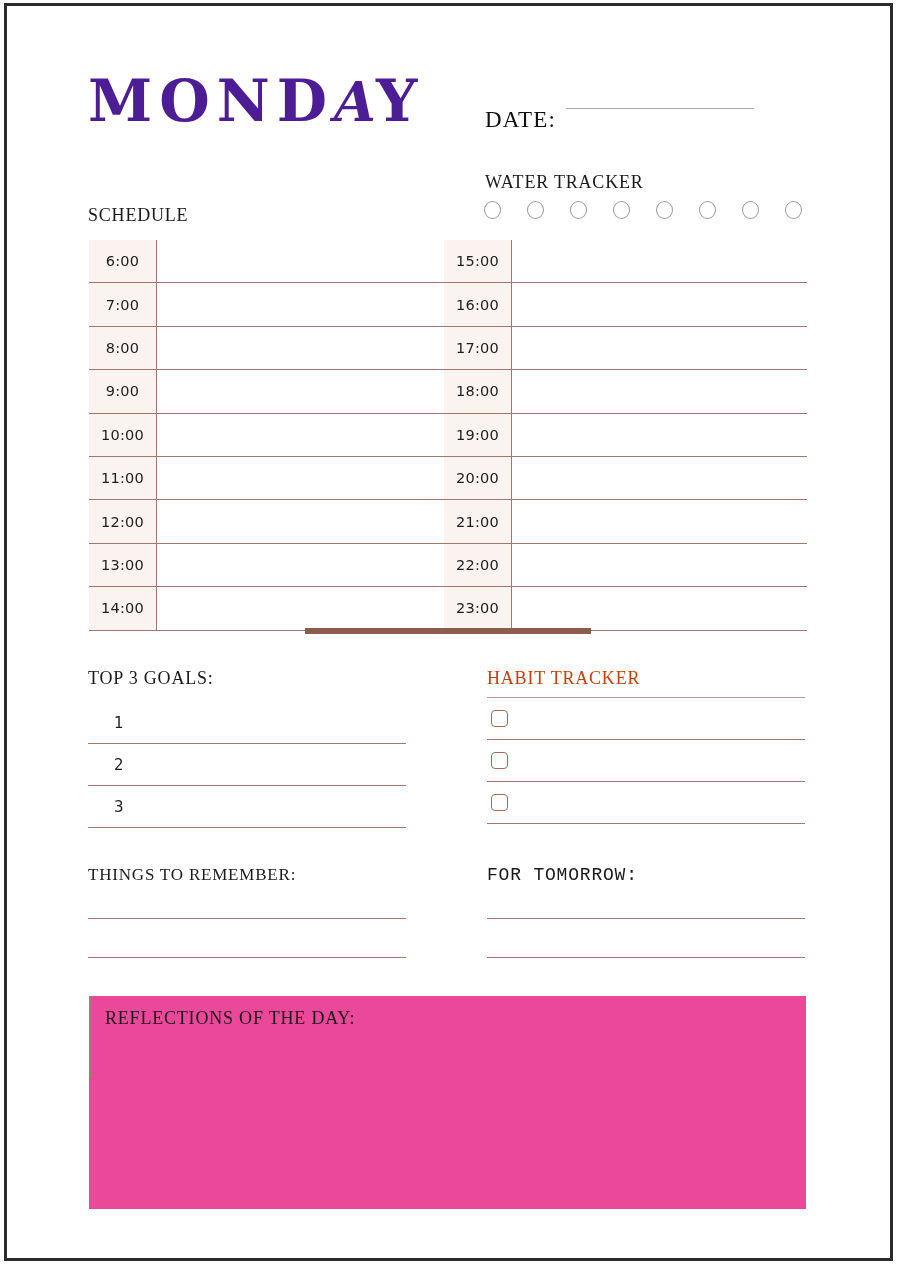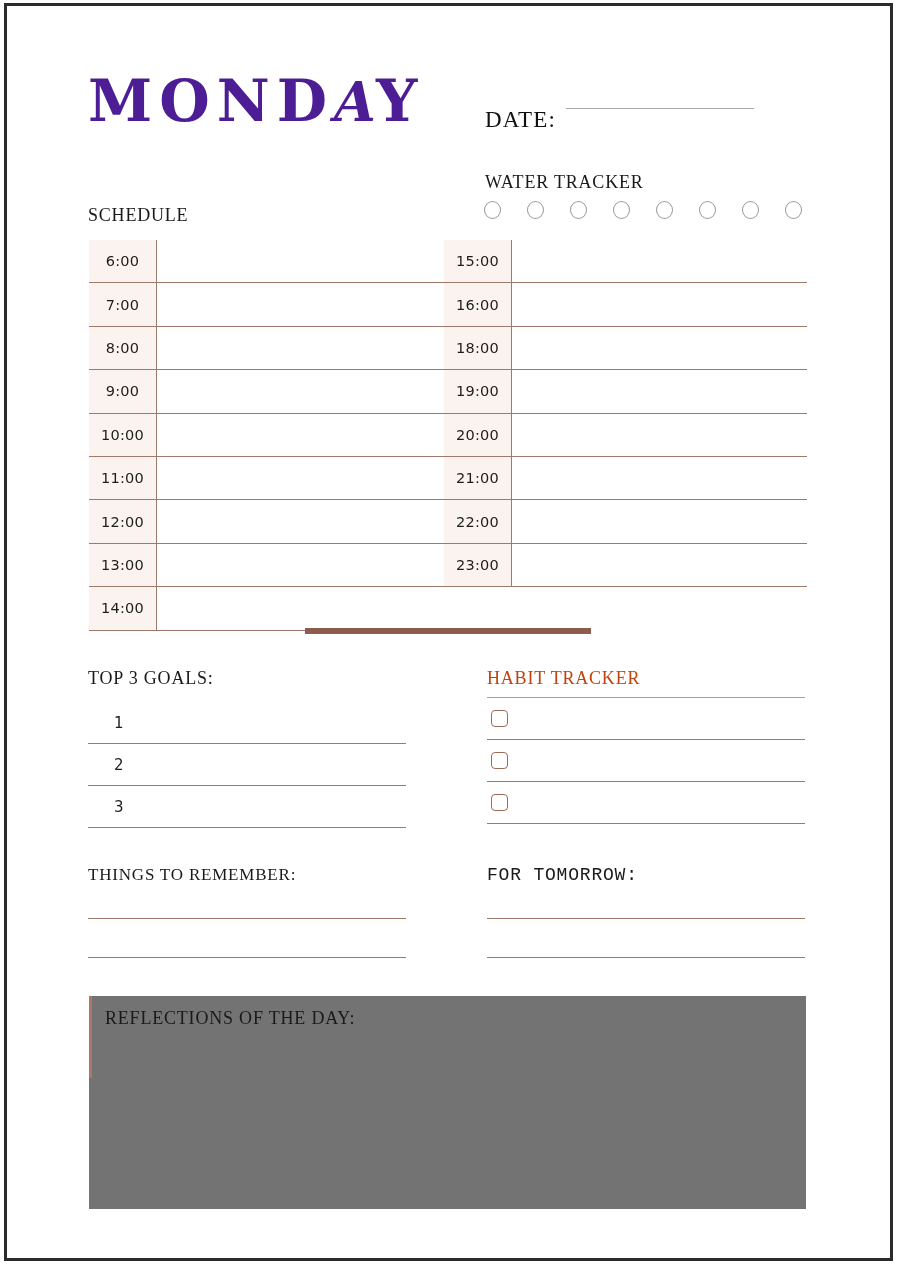--- a/index.html
+++ b/index.html
@@ -262,21 +262,21 @@
     box-sizing: border-box;
   }
 
   
   .reflections {
     position: absolute;
     left: 89px;
     top: 996px;
     width: 717px;
     height: 213px;
-    background: #737373;
+    background: #ec4899;
   }
   .reflections-accent {
     position: absolute;
     left: 0;
     top: 0;
     width: 3px;
     height: 82px;
     background: #a8796c;
   }
   .reflections-title {
@@ -367,20 +367,24 @@
     <div class="sched-col right">
       <div class="sched-row">
         <div class="sched-time">15:00</div>
         <div class="sched-field"></div>
       </div>
       <div class="sched-row">
         <div class="sched-time">16:00</div>
         <div class="sched-field"></div>
       </div>
       <div class="sched-row">
+        <div class="sched-time">17:00</div>
+        <div class="sched-field"></div>
+      </div>
+      <div class="sched-row">
         <div class="sched-time">18:00</div>
         <div class="sched-field"></div>
       </div>
       <div class="sched-row">
         <div class="sched-time">19:00</div>
         <div class="sched-field"></div>
       </div>
       <div class="sched-row">
         <div class="sched-time">20:00</div>
         <div class="sched-field"></div>

